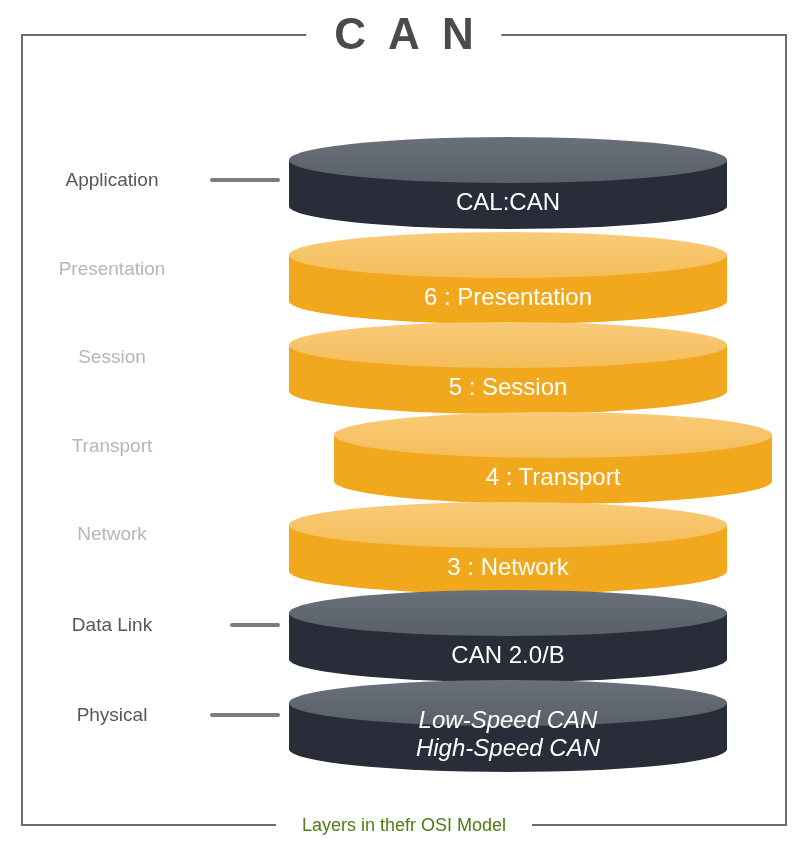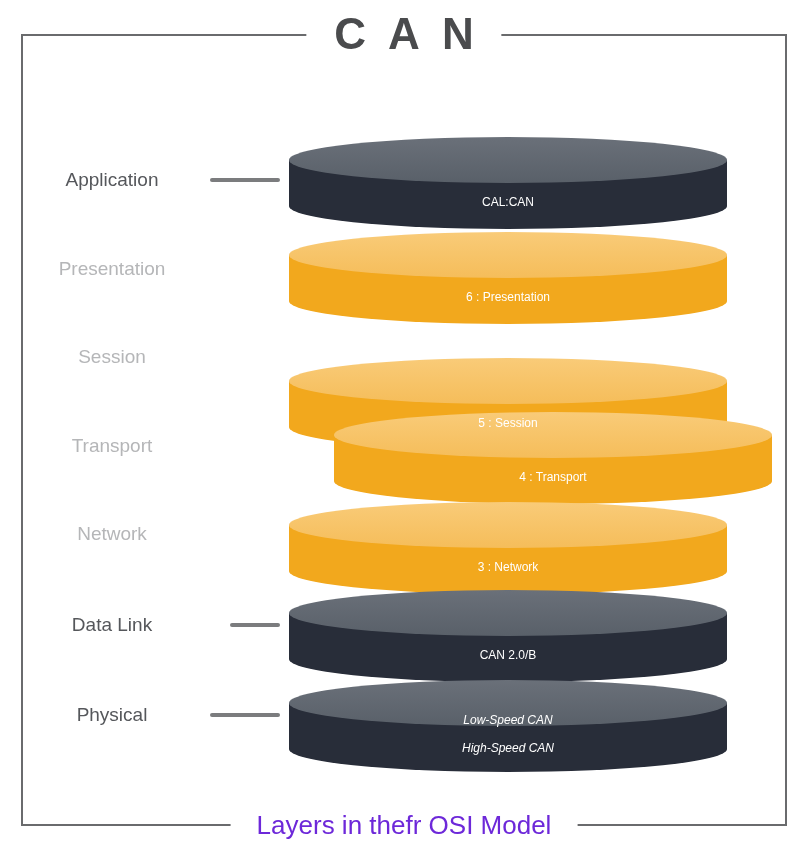--- a/index.html
+++ b/index.html
@@ -14,21 +14,21 @@
   }
   .title {
     position:absolute; top:4px; left:50%; transform:translateX(-50%);
     background:#ffffff; padding:0 6px 0 28px; z-index:3;
     font-size:44px; font-weight:bold; letter-spacing:22px; color:#4a4b4d;
     line-height:52px; white-space:nowrap;
   }
   .caption {
     position:absolute; top:806px; left:50%; transform:translateX(-50%);
     background:#ffffff; padding:0 26px; z-index:3;
-    font-size:26px; color:#6d28d9; line-height:30px; white-space:nowrap;
+    font-size:18px; color:#4d7c0f; line-height:30px; white-space:nowrap;
   }
   
   .osi-row {
     position:absolute; left:20px; width:258px; height:26px;
     display:flex; align-items:center;
   }
   .osi-label {
     width:172px; text-align:center; font-size:19px; line-height:26px; white-space:nowrap;
   }
   .osi-active   .osi-label { color:#55575b; }
@@ -46,21 +46,21 @@
   }
   .cyl .top {
     position:absolute; left:0; top:0; width:438px; height:46px; border-radius:50%;
   }
   .cyl-dark .side { background:#282d39; }
   .cyl-dark .top  { background:linear-gradient(180deg,#6a7079,#596069); }
   .cyl-yellow .side { background:#f2a81d; }
   .cyl-yellow .top  { background:linear-gradient(180deg,#f9cb78,#f5bd5a); }
   .disk-label {
     position:absolute; left:0; right:0; bottom:13px; z-index:2;
-    text-align:center; color:#ffffff; font-size:12px; line-height:24px; white-space:nowrap;
+    text-align:center; color:#ffffff; font-size:24px; line-height:24px; white-space:nowrap;
   }
   .disk-label.two-line { bottom:8px; }
   .disk-label span { display:block;font-style:italic; }
 </style>
 </head>
 <body>
 
 <div class="canvas">
 
   <div class="frame"></div>
@@ -97,21 +97,21 @@
     <div class="top"></div>
     <div class="disk-label">CAL:CAN</div>
   </div>
 
   <div class="cyl cyl-yellow" style="top:228px;">
     <div class="side"></div>
     <div class="top"></div>
     <div class="disk-label">6 : Presentation</div>
   </div>
 
-  <div class="cyl cyl-yellow" style="top:318px;margin-top:36px;">
+  <div class="cyl cyl-yellow" style="top:318px;">
     <div class="side"></div>
     <div class="top"></div>
     <div class="disk-label">5 : Session</div>
   </div>
 
   <div class="cyl cyl-yellow" style="top:408px;margin-left:45px;">
     <div class="side"></div>
     <div class="top"></div>
     <div class="disk-label">4 : Transport</div>
   </div>

